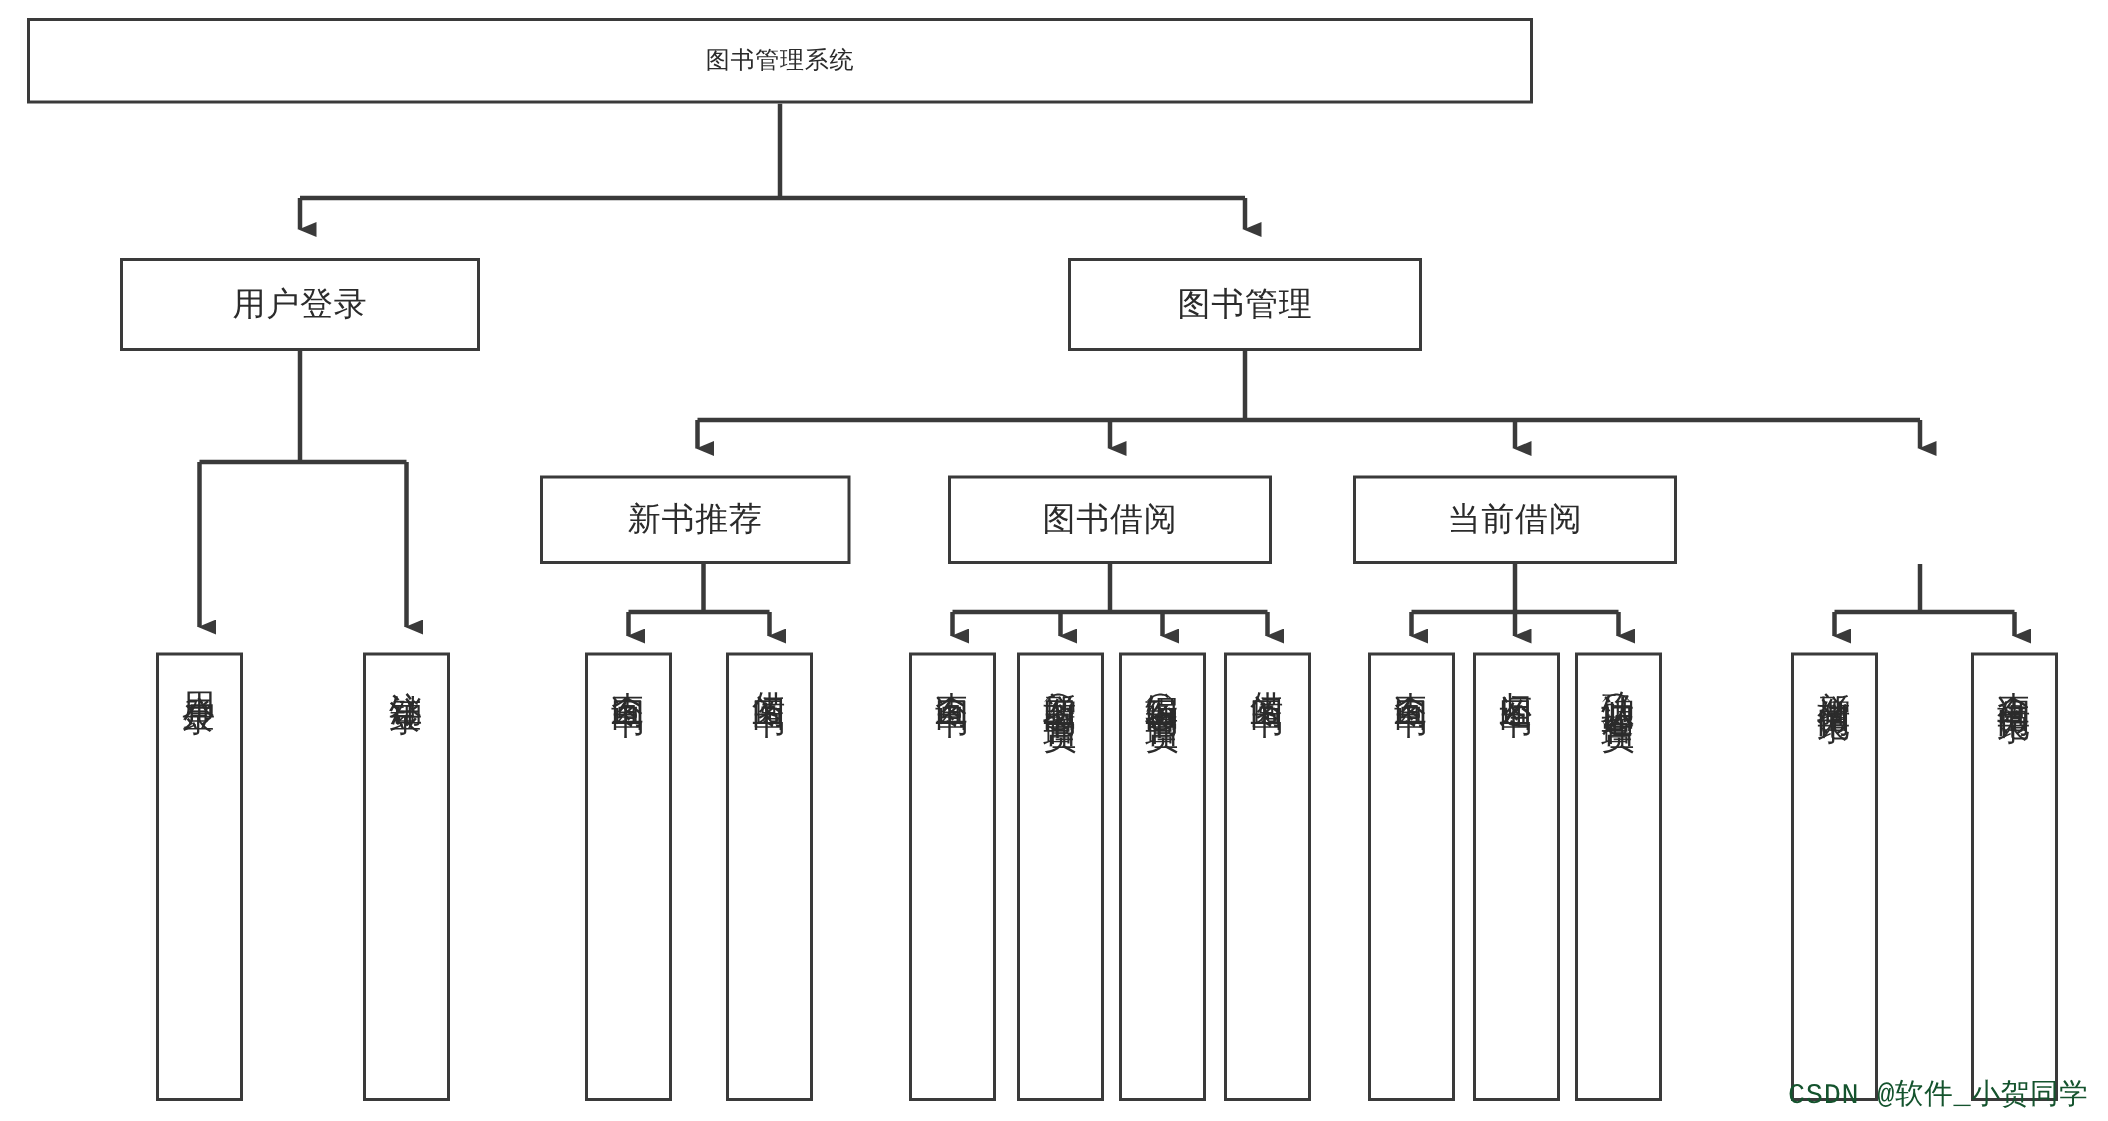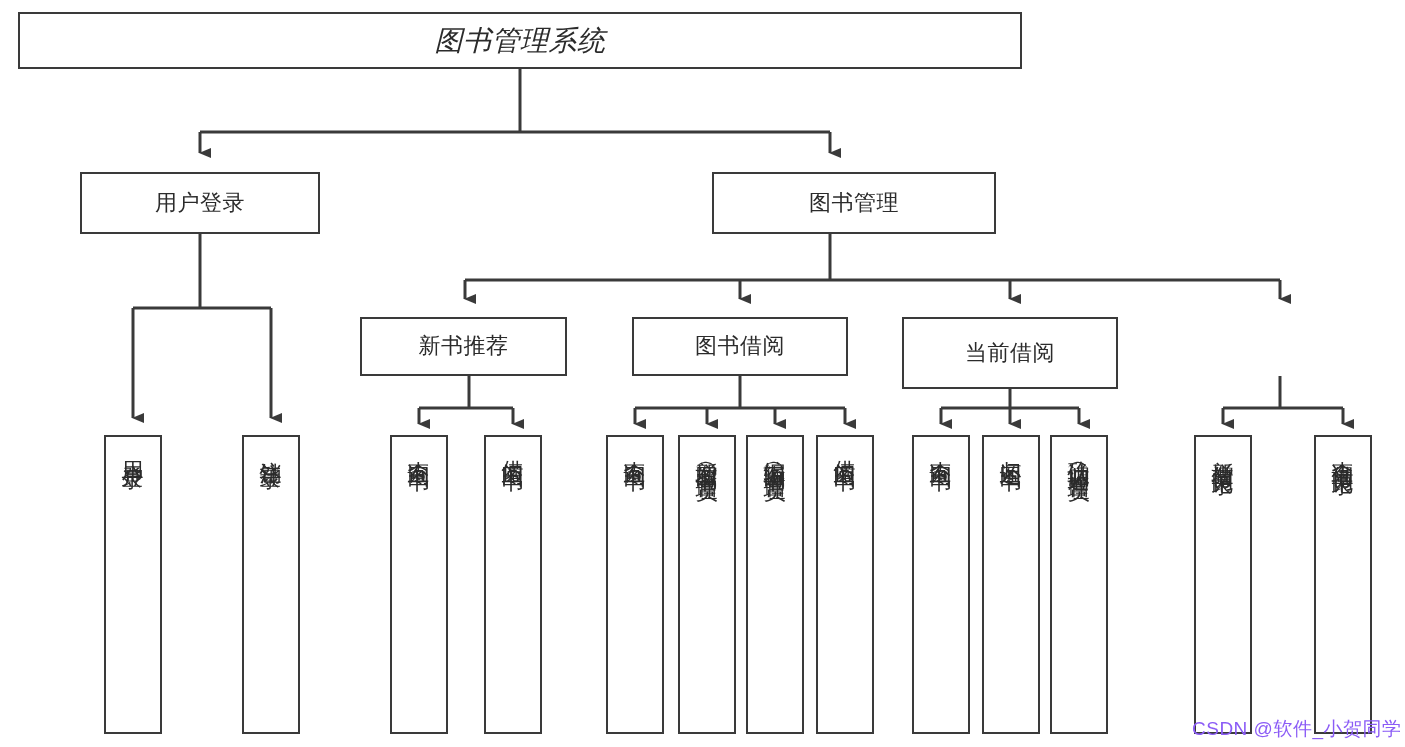--- a/index.html
+++ b/index.html
@@ -42,47 +42,47 @@
     text-align: center;
     line-height: 1.12;
     color: #2b2b2b;
     letter-spacing: 0.5px;
   }
   
   .node.root {
     border-width: 2px;
   }
   .node.root .node-label {
-    font-size: 28px;
-    font-style: italic;
+    font-size: 16px;
   }
   
   .node.branch .node-label {
     font-size: 22px;
   }
   
   .node.leaf {
     align-items: flex-start;
     padding-top: 6px;
   }
   .node.leaf .node-label {
     writing-mode: vertical-rl;
     text-orientation: upright;
     font-size: 22px;
     line-height: 1.05;
     letter-spacing: 3px;
     white-space: nowrap;
   }
   .watermark {
     position: absolute;
-    color: #8b5cf6;
+    color: #14532d;
     font-size: 19px;
     white-space: nowrap;
     z-index: 5;
     letter-spacing: 0.5px;
+    font-family: Liberation Mono, monospace;
   }
 </style>
 </head>
 <body>
 
 <div id="diagram-root">
 
   <svg id="connector-layer" width="1405" height="747" viewBox="0 0 1405 747">
     <defs>
       <marker id="arrow" viewBox="0 0 10 12" refX="5" refY="11" markerWidth="10" markerHeight="12" orient="auto-start-reverse" markerUnits="userSpaceOnUse">
@@ -133,31 +133,31 @@
     </g>
   </svg>
 
   <div class="node root" style="left:18px; top:12px; width:1004px; height:57px;">
     <span class="node-label">图书管理系统</span>
   </div>
 
   <div class="node branch" style="left:80px; top:172px; width:240px; height:62px;">
     <span class="node-label">用户登录</span>
   </div>
-  <div class="node branch" style="left:712px; top:172px; width:284px; height:62px;">
+  <div class="node branch" style="left:712px; top:172px; width:236px; height:62px;">
     <span class="node-label">图书管理</span>
   </div>
 
   <div class="node branch" style="left:360px; top:317px; width:207px; height:59px;">
     <span class="node-label">新书推荐</span>
   </div>
   <div class="node branch" style="left:632px; top:317px; width:216px; height:59px;justify-content:center;">
     <span class="node-label">图书借阅</span>
   </div>
-  <div class="node branch" style="left:902px; top:317px; width:216px; height:72px;">
+  <div class="node branch" style="left:902px; top:317px; width:216px; height:59px;">
     <span class="node-label">当前借阅</span>
   </div>
 
   <div class="node leaf" style="left:104px; top:435px; width:58px; height:299px;">
     <span class="node-label">用户登录</span>
   </div>
   <div class="node leaf" style="left:242px; top:435px; width:58px; height:299px;">
     <span class="node-label">注销登录</span>
   </div>
 

